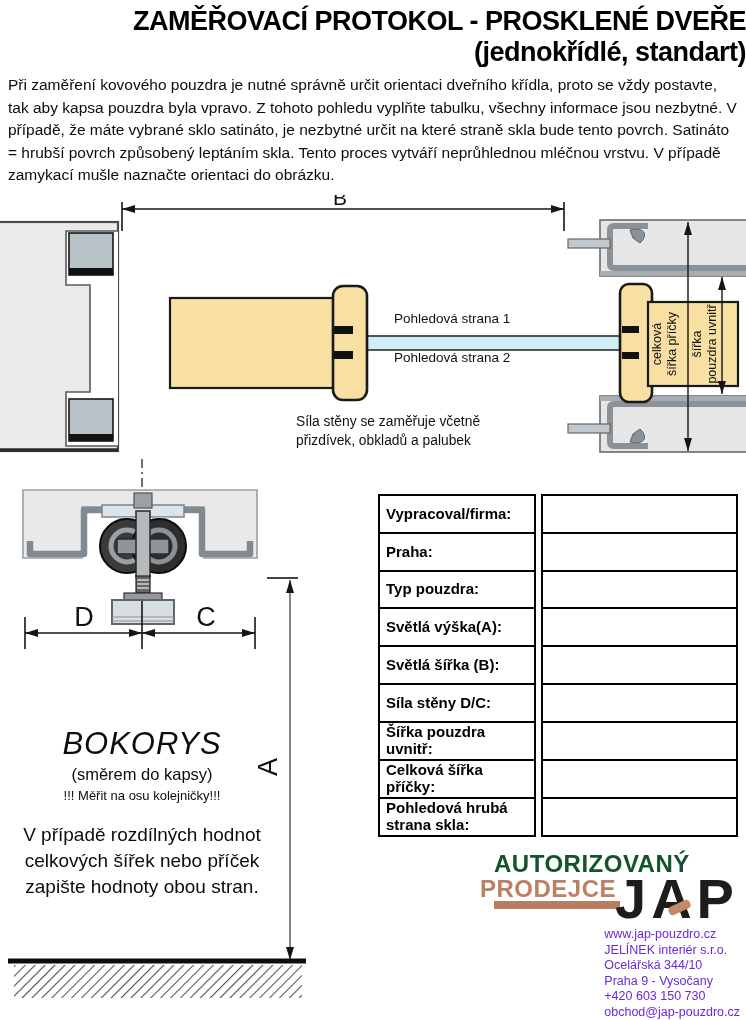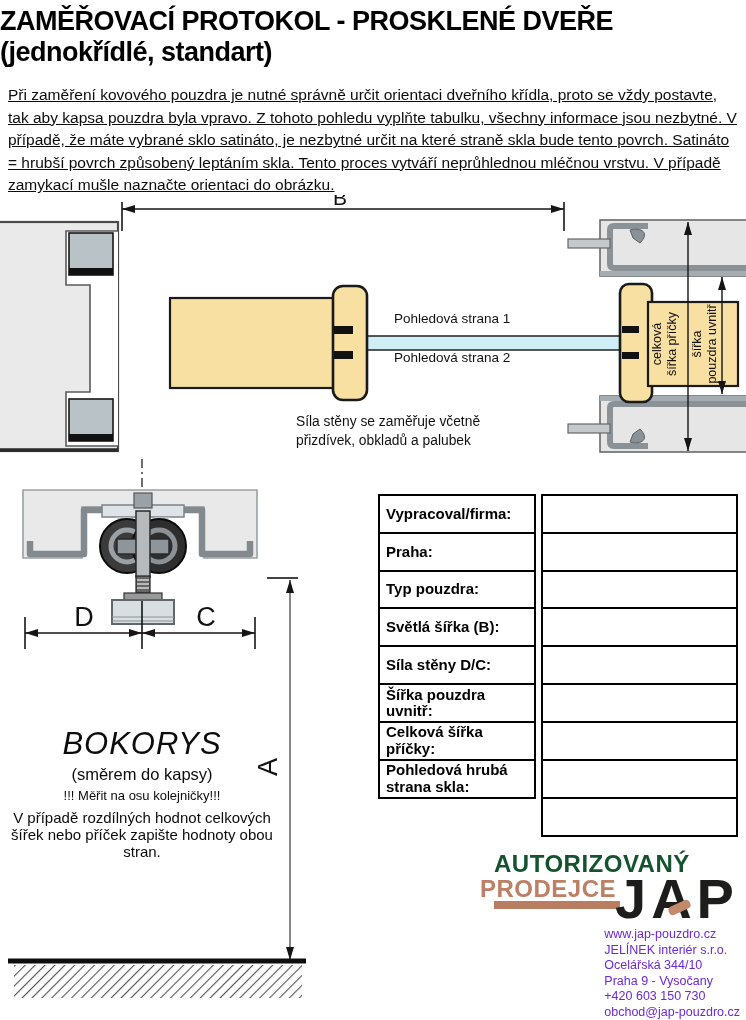--- a/index.html
+++ b/index.html
@@ -1,39 +1,39 @@
 <!DOCTYPE html>
 <html><head>
 <meta charset="utf-8">
 <style>
   html,body{margin:0;padding:0;background:#fff;}
   .page{position:relative;width:746px;height:1020px;background:#fff;overflow:hidden;
         font-family:"Liberation Sans",sans-serif;color:#111;}
-  .title{position:absolute;top:6px;left:0;width:746px;text-align:left;
+  .title{position:absolute;top:6px;left:0;width:746px;text-align:right;
          font-weight:bold;font-size:27px;line-height:31px;letter-spacing:-0.5px;color:#000;}
-  .intro{position:absolute;top:84px;left:8px;width:734px;font-size:15.5px;line-height:22.6px;color:#0c0c0c;text-decoration:underline;}
+  .intro{position:absolute;top:74px;left:8px;width:734px;font-size:15.5px;line-height:22.6px;color:#0c0c0c;}
   svg{position:absolute;display:block;}
   svg text{font-family:"Liberation Sans",sans-serif;fill:#111;}
   .svg-topview{left:0;top:195px;}
   .svg-sideview{left:0;top:455px;}
   
   .form{position:absolute;left:378px;top:494px;width:362px;}
   .col{position:absolute;top:0;}
   .col-labels{left:0;width:158px;}
   .col-values{left:163px;width:197px;}
   .cell{box-sizing:border-box;height:40px;border:2.2px solid #000;margin-top:-2.2px;background:#fff;}
   .cell:first-child{margin-top:0;}
   .cell.lbl{display:flex;align-items:center;padding:1px 14px 1px 6px;
             font-weight:bold;font-size:15px;line-height:16.5px;color:#000;}
   
   .bok{position:absolute;left:8px;top:727px;width:268px;text-align:center;color:#0c0c0c;}
   .bok-title{font-size:31px;line-height:34px;letter-spacing:1px;font-style:italic;}
   .bok-sub{font-size:16.5px;line-height:21px;margin-top:3px;}
   .bok-warn{font-size:13px;line-height:21px;}
-  .bok-note{font-size:15px;line-height:17px;margin-top:3px;}
+  .bok-note{font-size:19px;line-height:26px;margin-top:16px;}
   
   .badge1{position:absolute;left:494px;top:850px;font-size:24px;font-weight:bold;
           letter-spacing:0.5px;color:#14532d;}
   .badge2{position:absolute;left:480px;top:875px;font-size:24px;font-weight:bold;
           letter-spacing:0.5px;color:#bd8064;}
   .badge-bar{position:absolute;left:494px;top:901px;width:126px;height:8px;background:#b97e62;}
   .brand{position:absolute;left:615px;top:871px;width:130px;font-size:56px;font-weight:bold;
          letter-spacing:5px;line-height:56px;color:#1d1d1b;}
   .brand-wedge{position:absolute;left:668px;top:903px;width:23px;height:9px;background:#c08a6b;
                border-radius:4px;transform:rotate(-24deg);}
@@ -191,20 +191,21 @@
       <line x1="8" y1="506" x2="306" y2="506" stroke="#0d0d0d" stroke-width="5"></line>
       <rect x="14" y="510" width="288" height="33" fill="url(#hatch)"></rect>
     </g>
   </svg>
 
   <div class="form">
     <div class="col col-labels">
       <div class="cell lbl">Vypracoval/firma:</div>
       <div class="cell lbl">Praha:</div>
       <div class="cell lbl">Typ pouzdra:</div>
+      <div class="cell lbl">Světlá výška(A):</div>
       <div class="cell lbl">Světlá šířka (B):</div>
       <div class="cell lbl">Síla stěny D/C:</div>
       <div class="cell lbl">Šířka pouzdra uvnitř:</div>
       <div class="cell lbl">Celková šířka příčky:</div>
       <div class="cell lbl">Pohledová hrubá strana skla:</div>
     </div>
     <div class="col col-values">
       <div class="cell"></div>
       <div class="cell"></div>
       <div class="cell"></div>

